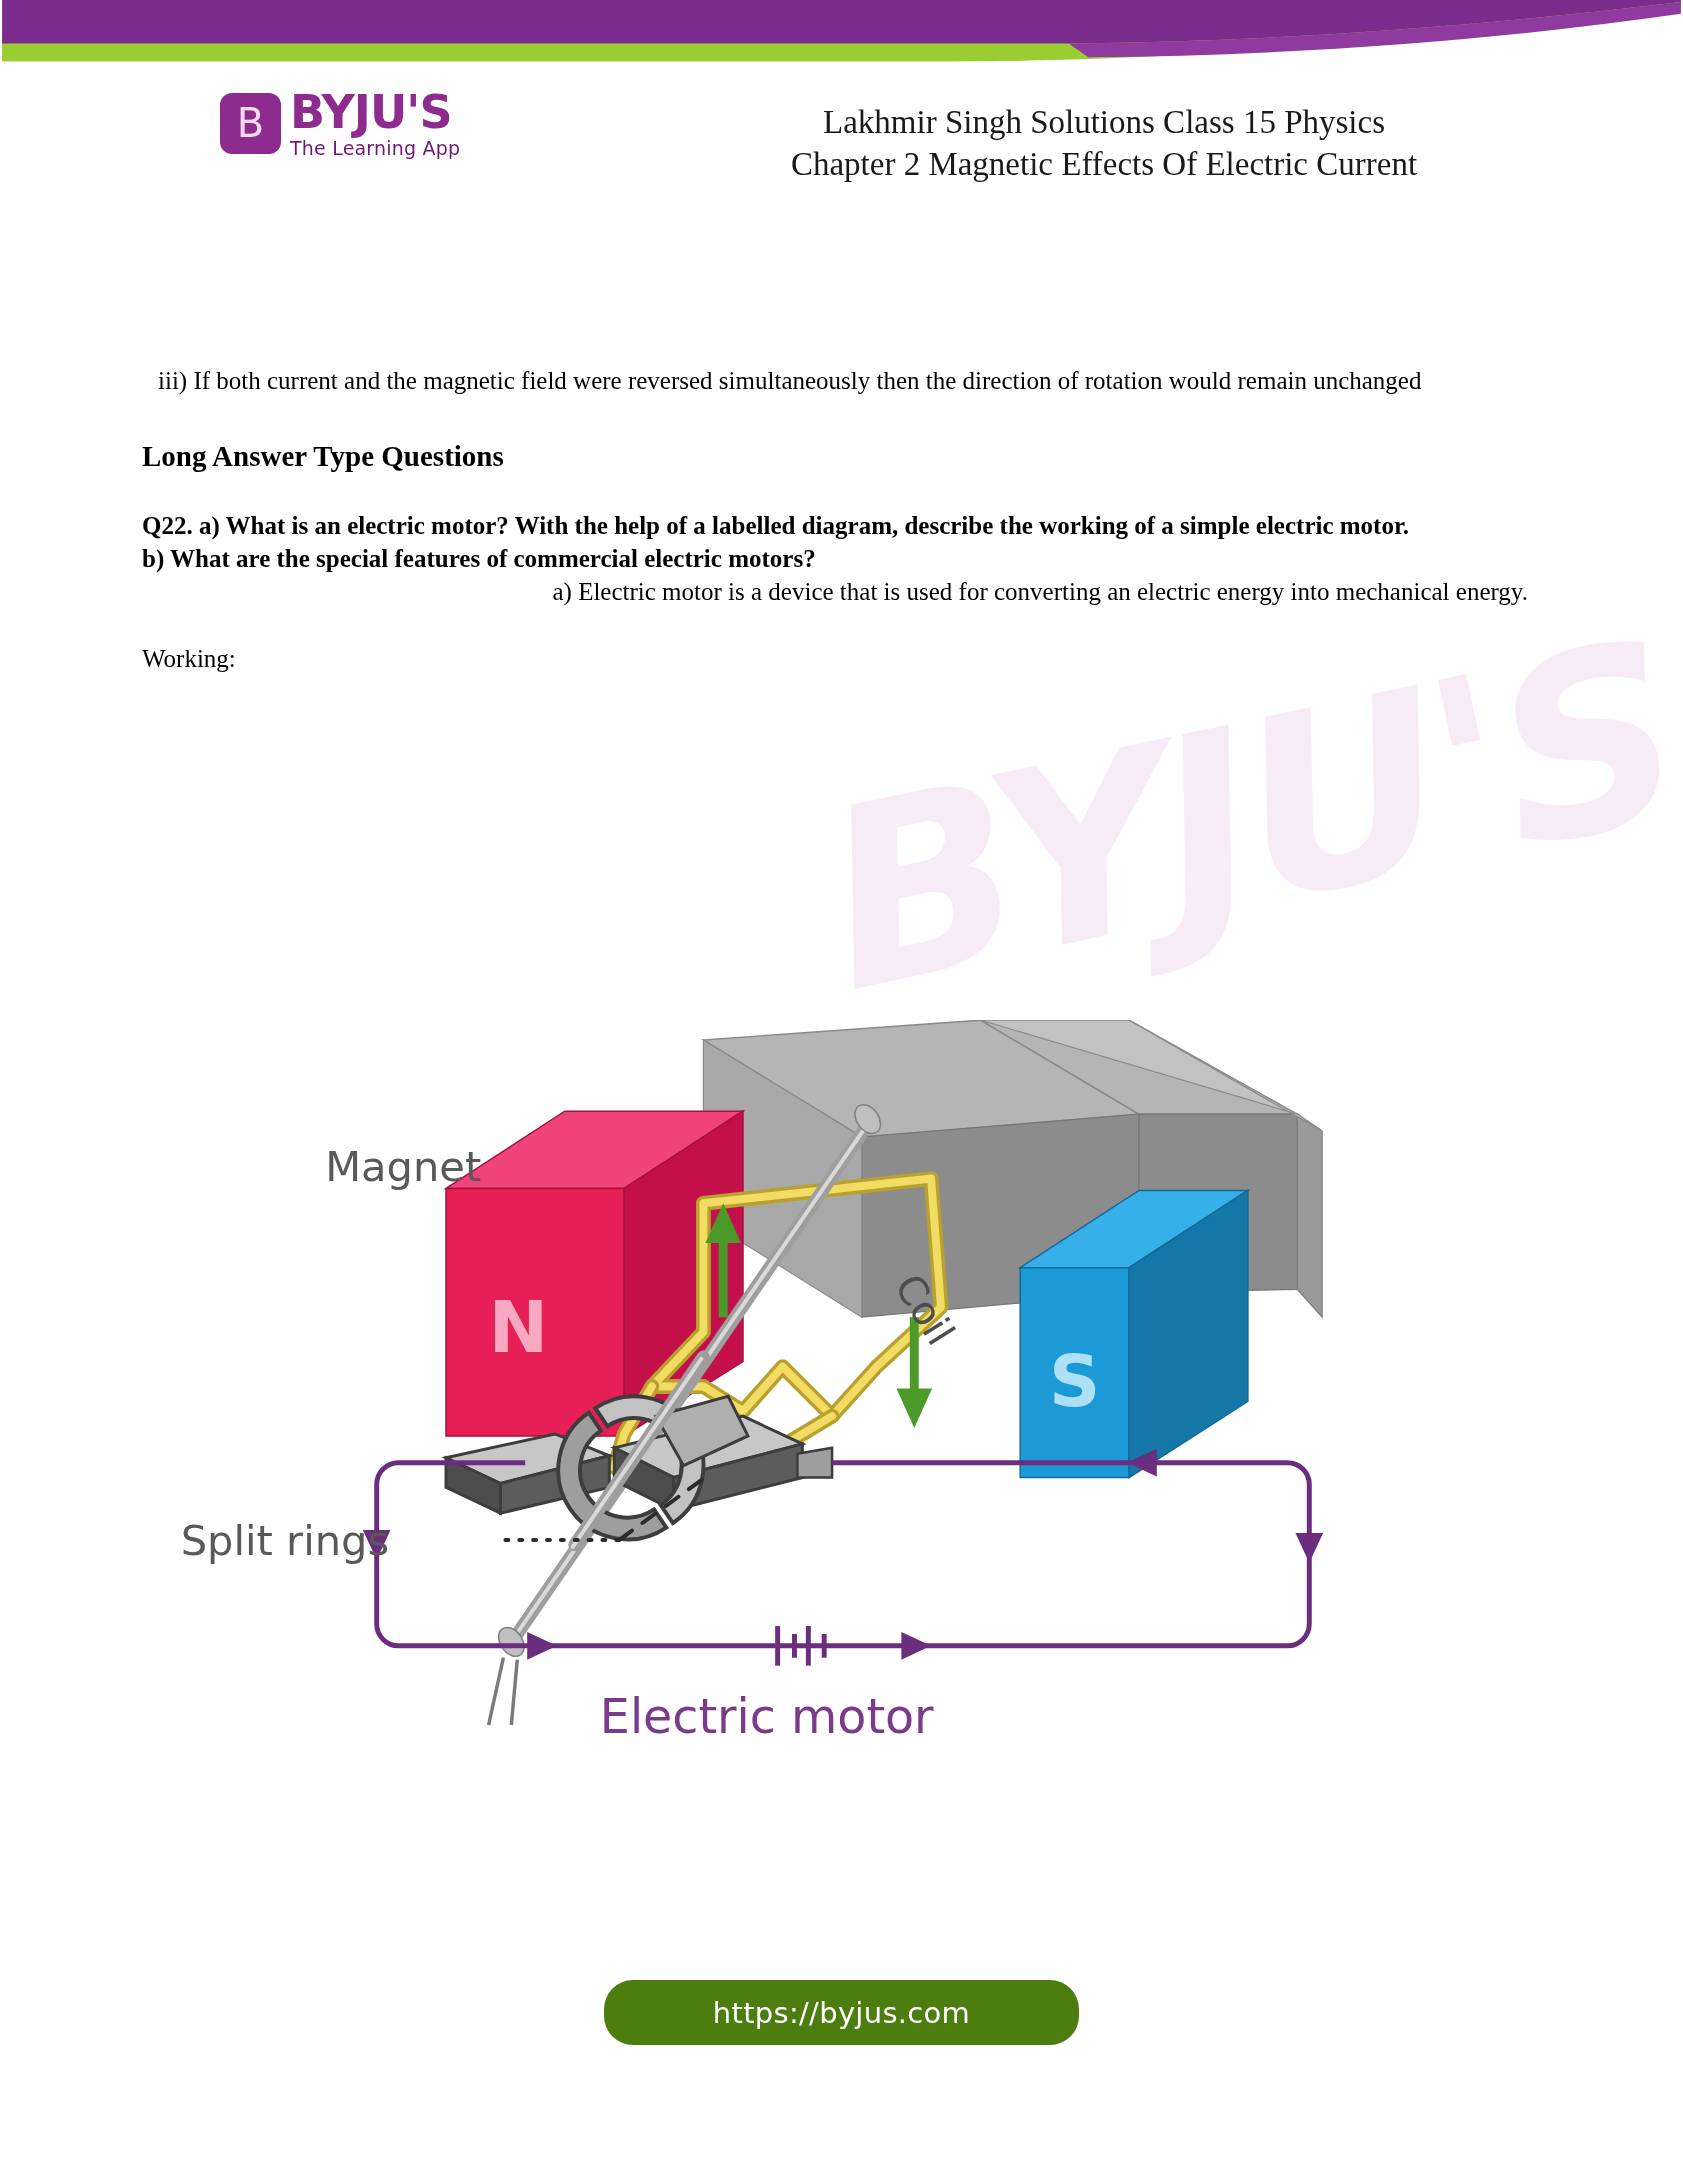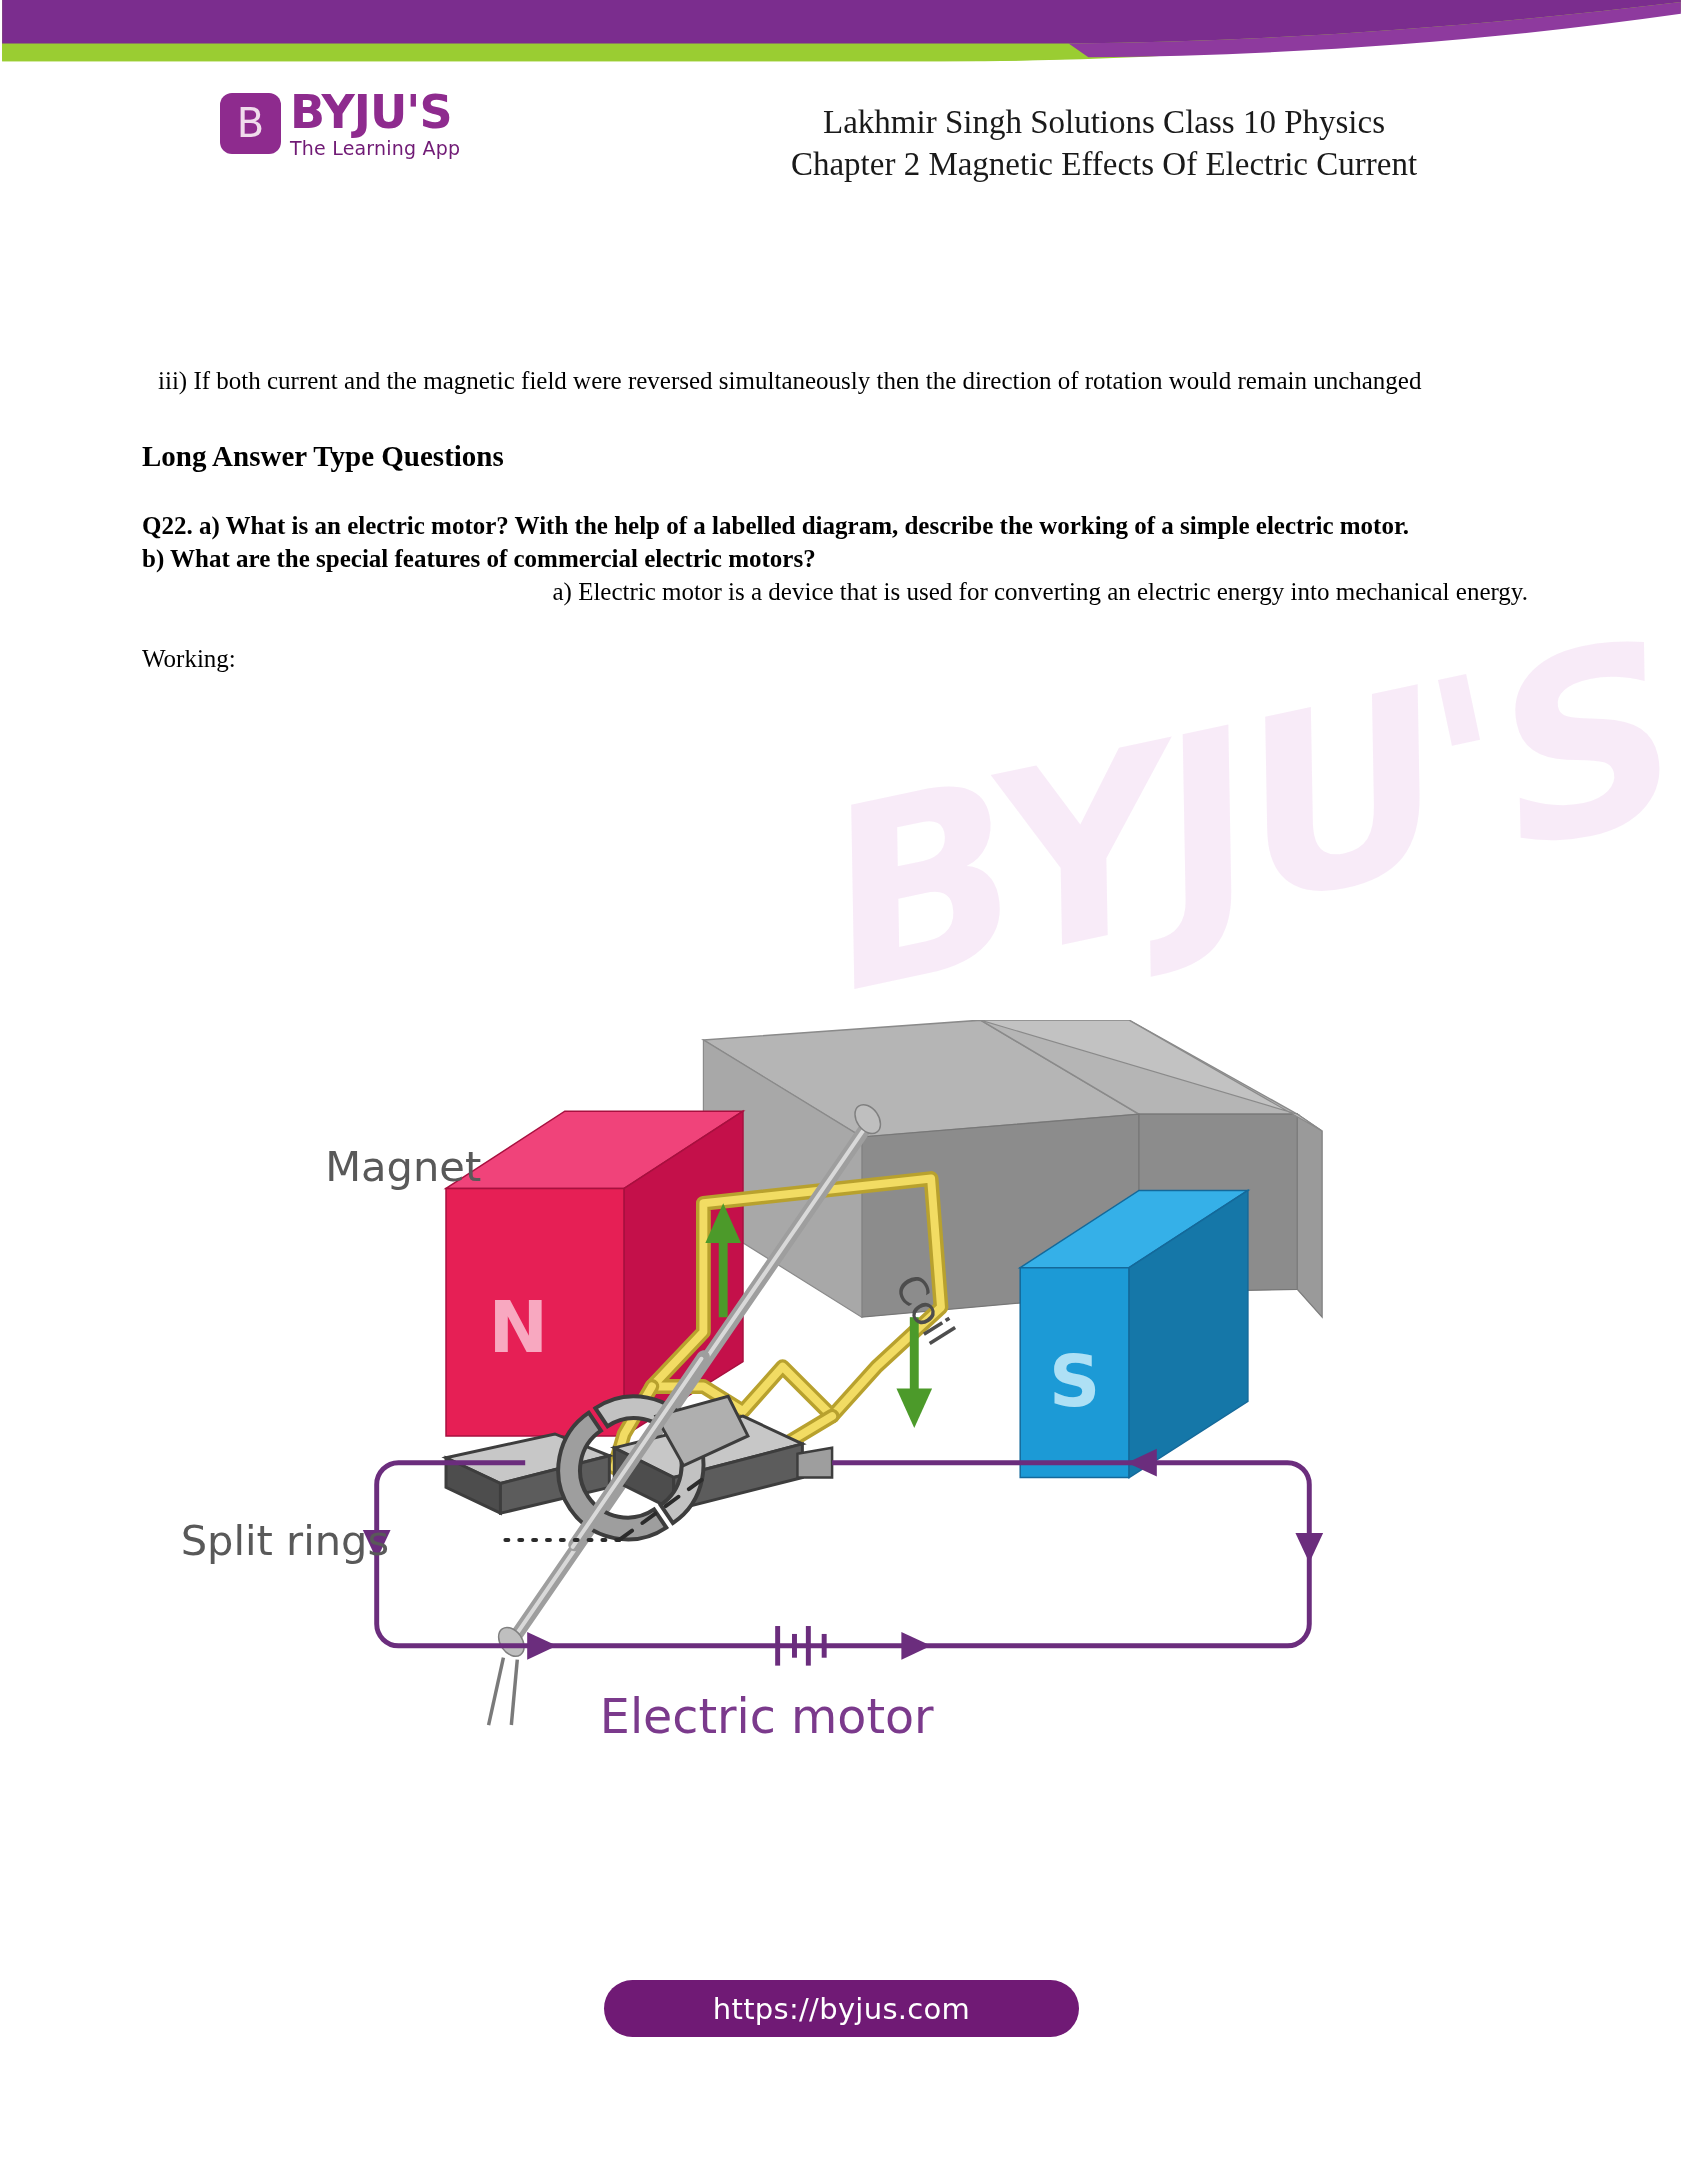--- a/index.html
+++ b/index.html
@@ -158,22 +158,22 @@
     position: absolute;
     left: 0;
     top: 1980px;
     width: 1683px;
     height: 79px;
     display: flex;
     justify-content: center;
   }
   #footer-pill {
     width: 475px;
-    height: 57px;
-    background: #701a75;
+    height: 65px;
+    background: #4d7c0f;
     border-radius: 29px;
     display: flex;
     align-items: center;
     justify-content: center;
     font-family: "DejaVu Sans", sans-serif;
     font-size: 29px;
     color: #ffffff;
     letter-spacing: 0.3px;
   }
 </style>
@@ -196,21 +196,21 @@
   <div id="logo-block">
     <div id="logo-mark">
       <span class="b-glyph">B</span>
     </div>
     <div id="logo-text">
       <div id="logo-wordmark">BYJU'S</div>
       <div id="logo-tagline">The Learning App</div>
     </div>
   </div>
   <div id="header-title">
-    <div>Lakhmir Singh Solutions Class 10 Physics</div>
+    <div>Lakhmir Singh Solutions Class 15 Physics</div>
     <div>Chapter 2 Magnetic Effects Of Electric Current</div>
   </div>
 </div>
 
 <div id="watermark">BYJU'S</div>
 
 <div id="content">
   <p class="para">iii) If both current and the magnetic field were reversed simultaneously then the direction of rotation would remain unchanged</p>
   <h2 class="section-heading">Long Answer Type Questions</h2>
   <p class="q-block">Q22. a) What is an electric motor? With the help of a labelled diagram, describe the working of a simple electric motor.</p>

